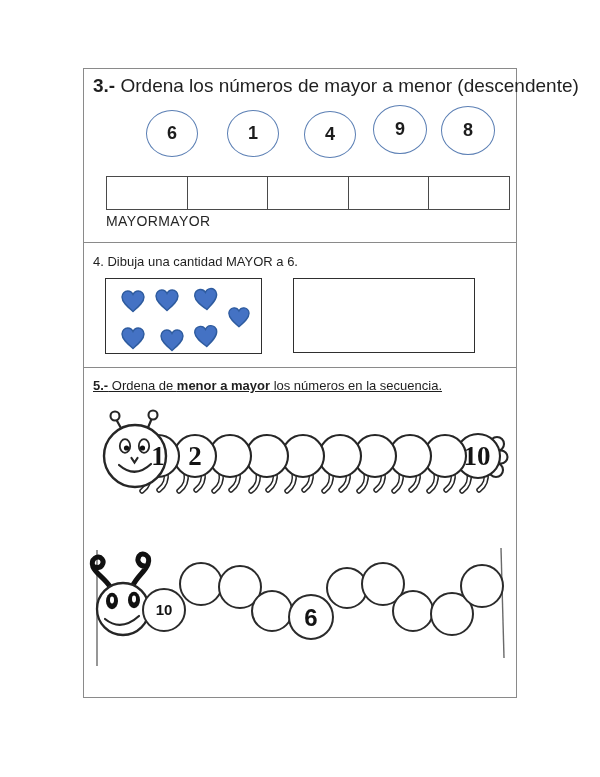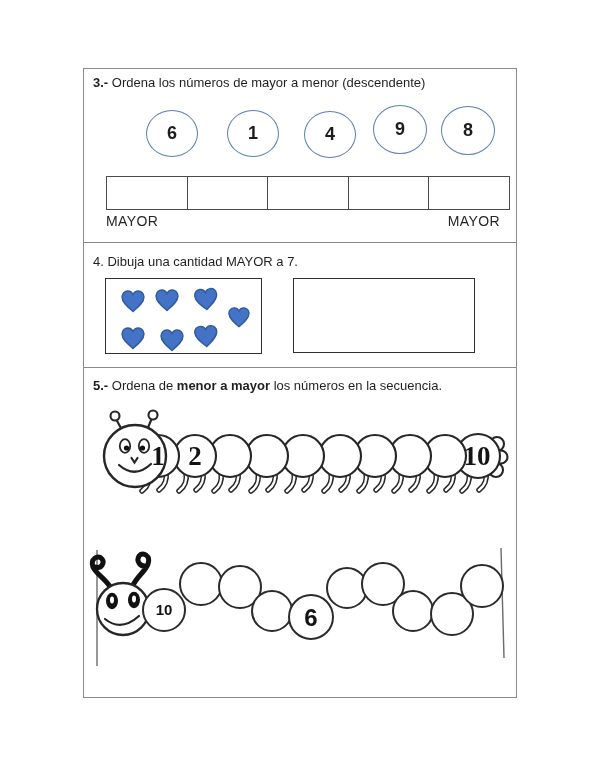--- a/index.html
+++ b/index.html
@@ -6,41 +6,41 @@
   .page{position:relative;width:600px;height:777px;background:#ffffff;overflow:hidden;
         font-family:"Liberation Sans", sans-serif;color:#1f1f1f;}
   .worksheet-table{position:absolute;left:83px;top:68px;width:434px;height:630px;
         border:1px solid #8a8a8a;box-sizing:border-box;}
   .row-divider{position:absolute;left:83px;width:434px;height:0;border-top:1px solid #8a8a8a;}
   .divider-1{top:242px;}
   .divider-2{top:367px;}
 
   .ex-title{position:absolute;font-size:13px;white-space:nowrap;}
   .ex-title b{font-weight:bold;}
-  .title-3{left:93px;top:75px;font-size:13px;}
+  .title-3{left:93px;top:75px;font-size:19px;}
   .title-4{left:93px;top:254px;}
-  .title-5{left:93px;top:378px;}
+  .title-5{left:93px;top:378px;text-decoration:underline;}
   .title-5b{left:113px;top:533px;}
 
   .num-circle{position:absolute;border:1.6px solid #5b7fb4;border-radius:50%;
         display:flex;align-items:center;justify-content:center;
         font-weight:bold;font-size:18px;color:#1c1c1c;box-sizing:border-box;background:#fff;}
   .nc-1{left:146px;top:110px;width:52px;height:47px;}
   .nc-2{left:227px;top:110px;width:52px;height:47px;}
   .nc-3{left:304px;top:111px;width:52px;height:47px;}
   .nc-4{left:373px;top:105px;width:54px;height:49px;}
   .nc-5{left:441px;top:106px;width:54px;height:49px;}
 
   .answer-strip{position:absolute;left:106px;top:176px;width:404px;height:34px;
         display:flex;border:1px solid #4a4a4a;box-sizing:border-box;background:#fff;}
   .answer-cell{flex:1;border-right:1px solid #4a4a4a;}
   .answer-cell:last-child{border-right:none;}
 
   .mayor-menor{position:absolute;left:106px;top:213px;width:394px;display:flex;
-        justify-content:space-between;font-size:14px;letter-spacing:0.4px;color:#262626;}
+        font-size:14px;letter-spacing:0.4px;color:#262626;}
 
   .hearts-box{position:absolute;left:105px;top:278px;width:157px;height:76px;
         border:1.3px solid #2f2f2f;box-sizing:border-box;}
   .draw-box{position:absolute;left:293px;top:278px;width:182px;height:75px;
         border:1.3px solid #2f2f2f;box-sizing:border-box;}
   .heart{fill:#4472c4;stroke:#2e5b9e;stroke-width:1.4;}
 
   .cat-svg{position:absolute;overflow:visible;}
   .cat1-svg{left:83px;top:408px;width:434px;height:100px;}
   .cat2-svg{left:83px;top:545px;width:434px;height:125px;}
@@ -92,21 +92,21 @@
     <div class="answer-cell"></div>
     <div class="answer-cell"></div>
   </div>
 
   <div class="mayor-menor">
     <span>MAYOR</span>
     <span>MAYOR</span>
   </div>
 
   <div class="ex-title title-4">
-    <span>4. Dibuja una cantidad MAYOR a 7.</span>
+    <span>4. Dibuja una cantidad MAYOR a 6.</span>
   </div>
 
   <div class="hearts-box">
     <svg width="155" height="74" viewBox="0 0 155 74">
       <g id="hearts">
         <path class="heart" transform="translate(14,10)" d="M13 22.5 C7.5 17.8 2 13.2 2 8 C2 4.4 4.7 2 7.8 2 C10 2 12 3.3 13 5.4 C14 3.3 16 2 18.2 2 C21.3 2 24 4.4 24 8 C24 13.2 18.5 17.8 13 22.5 Z"></path>
         <path class="heart" transform="translate(48,9)" d="M13 22.5 C7.5 17.8 2 13.2 2 8 C2 4.4 4.7 2 7.8 2 C10 2 12 3.3 13 5.4 C14 3.3 16 2 18.2 2 C21.3 2 24 4.4 24 8 C24 13.2 18.5 17.8 13 22.5 Z"></path>
         <path class="heart" transform="translate(87,8) rotate(-5 13 12)" d="M13 22.5 C7.5 17.8 2 13.2 2 8 C2 4.4 4.7 2 7.8 2 C10 2 12 3.3 13 5.4 C14 3.3 16 2 18.2 2 C21.3 2 24 4.4 24 8 C24 13.2 18.5 17.8 13 22.5 Z"></path>
         <path class="heart" transform="translate(121,27) scale(0.92)" d="M13 22.5 C7.5 17.8 2 13.2 2 8 C2 4.4 4.7 2 7.8 2 C10 2 12 3.3 13 5.4 C14 3.3 16 2 18.2 2 C21.3 2 24 4.4 24 8 C24 13.2 18.5 17.8 13 22.5 Z"></path>
         <path class="heart" transform="translate(14,47)" d="M13 22.5 C7.5 17.8 2 13.2 2 8 C2 4.4 4.7 2 7.8 2 C10 2 12 3.3 13 5.4 C14 3.3 16 2 18.2 2 C21.3 2 24 4.4 24 8 C24 13.2 18.5 17.8 13 22.5 Z"></path>

